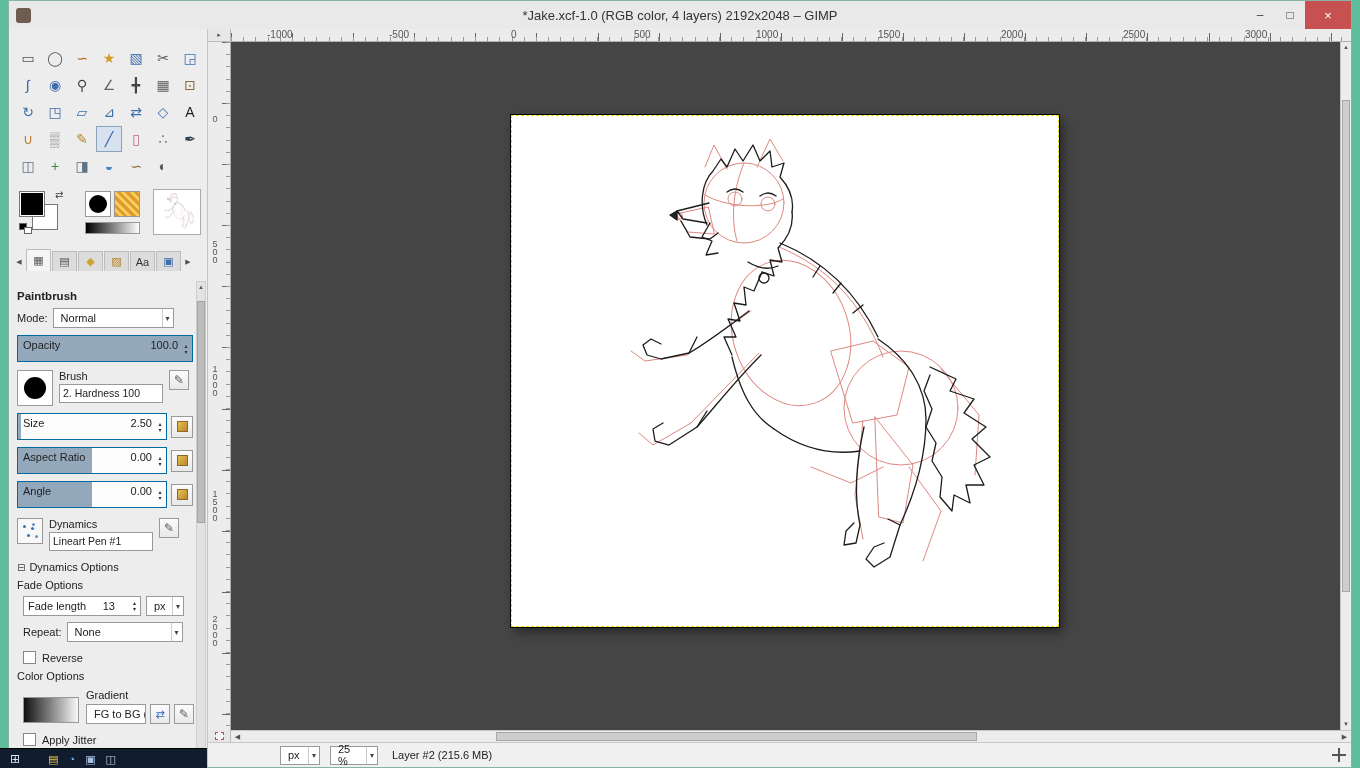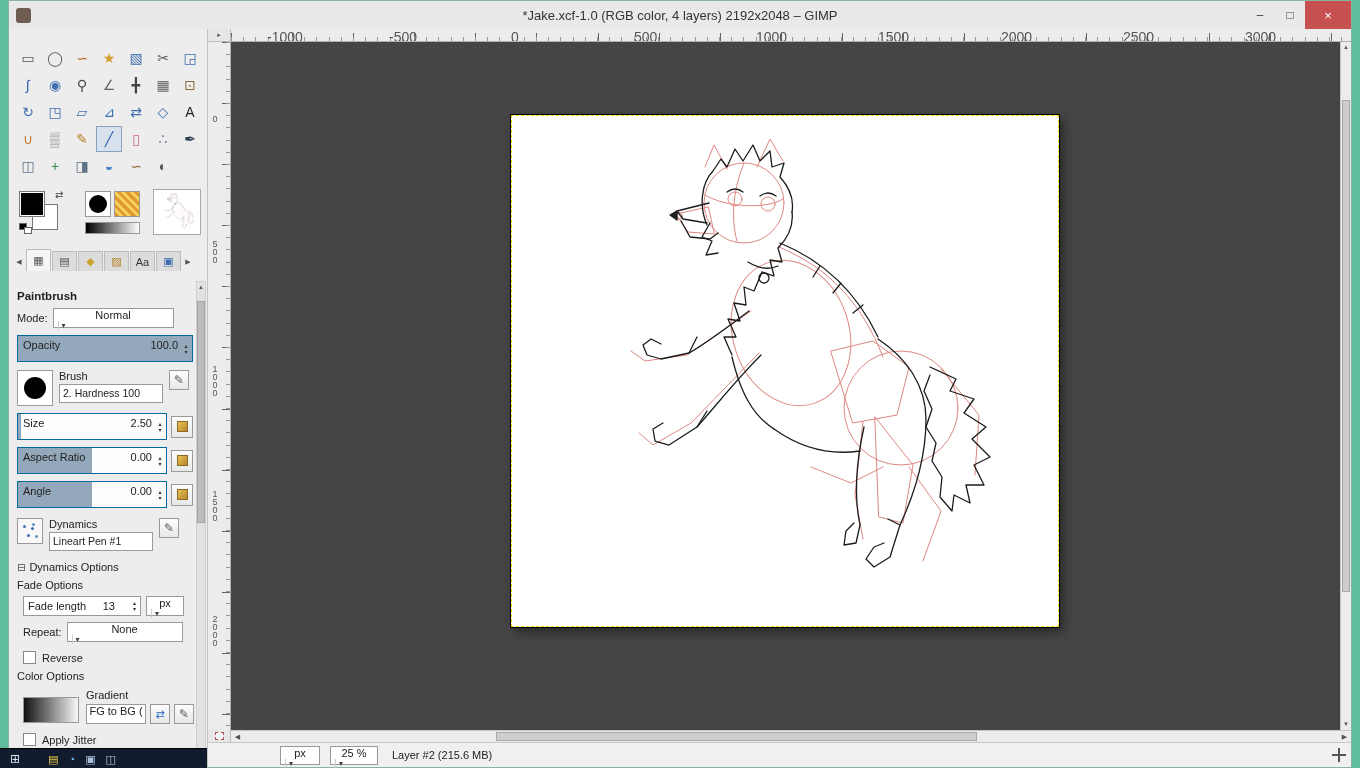--- a/index.html
+++ b/index.html
@@ -43,21 +43,21 @@
 
   .dock-tabs{display:flex;align-items:flex-end;height:22px;margin-top:8px;padding-left:4px;gap:1px;}
   .dock-arrow{width:12px;height:18px;display:flex;align-items:center;justify-content:center;font-size:7px;color:#555;}
   .dock-tab{width:25px;height:20px;background:#dcdcdc;border:1px solid #bdbdbd;border-bottom:none;display:flex;align-items:center;justify-content:center;font-size:11px;}
   .dock-tab.selected{background:#f5f5f5;height:22px;}
 
   .tool-options{padding:6px 0 0 0;font-size:11px;position:relative;}
   .to-title{font-weight:bold;font-size:11.5px;margin:13px 0 6px 8px;}
   .row{margin:6px 0 0 8px;display:flex;align-items:center;gap:5px;}
   .lbl{font-size:11px;color:#222;}
-  .dd{display:inline-flex;align-items:center;justify-content:space-between;border:1px solid #999;background:#fff;height:20px;padding:0 0 0 0;font-size:11px;flex-direction:column;}
+  .dd{display:inline-flex;align-items:center;justify-content:space-between;border:1px solid #999;background:#fff;height:20px;padding:0 0 0 7px;font-size:11px;}
   .dd .arr{font-size:8px;color:#444;border-left:1px solid #ccc;align-self:stretch;display:flex;align-items:center;padding:0 3px;margin-left:4px;}
 
   .ss-row{display:flex;align-items:center;margin:7px 0 0 8px;gap:4px;}
   .ss{position:relative;height:27px;border:1px solid #0369a1;background:#fdfdfd;overflow:hidden;font-size:11px;padding-left:20px;}
   .ss .fill{position:absolute;left:0;top:0;bottom:0;background:#93a8bb;}
   .ss .lab{position:absolute;left:5px;top:3px;}
   .ss .val{position:absolute;right:14px;top:3px;}
   .ss .spin{position:absolute;right:1px;top:0;bottom:0;width:10px;display:flex;flex-direction:column;align-items:center;justify-content:center;font-size:6px;line-height:6px;color:#333;}
   .ss .spin i{font-style:normal;}
   .mini-btn{width:22px;height:22px;border:1px solid #9a9a9a;background:linear-gradient(#fcfcfc,#e8e8e8);display:inline-flex;align-items:center;justify-content:center;font-size:12px;color:#555;}
@@ -96,21 +96,21 @@
   .psb-arrow{font-size:6px;color:#555;height:10px;line-height:10px;}
   .psb-track{flex:1;width:100%;position:relative;}
   .psb-thumb{position:absolute;left:0;right:0;top:2%;height:48%;background:#bdbdbd;border:1px solid #a3a3a3;}
 
   
   .canvas-zone{flex:1;display:grid;grid-template-columns:23px 1fr 11px;grid-template-rows:13px 1fr 12px 25px;min-width:0;}
   .ruler-corner{grid-row:1;grid-column:1;background:#e7e7e7;border-right:1px solid #bbb;border-bottom:1px solid #bbb;display:flex;align-items:center;justify-content:center;font-size:7px;color:#555;}
   .ruler-h{grid-row:1;grid-column:2/4;background:#ececec;border-bottom:1px solid #b0b0b0;position:relative;overflow:hidden;
     background-image:repeating-linear-gradient(to right,#999 0 1px,transparent 1px 12.2px),repeating-linear-gradient(to right,#666 0 1px,transparent 1px 61.1px);
     background-size:100% 4px,100% 8px;background-position:left bottom,left bottom;background-repeat:no-repeat,no-repeat;}
-  .rlabel{position:absolute;top:0;font-size:14px;color:#555;}
+  .rlabel{position:absolute;top:0;font-size:10px;color:#555;}
   .ruler-v{grid-row:2;grid-column:1;background:#ececec;border-right:1px solid #b0b0b0;position:relative;overflow:hidden;
     background-image:repeating-linear-gradient(to bottom,#999 0 1px,transparent 1px 12.2px),repeating-linear-gradient(to bottom,#666 0 1px,transparent 1px 61.1px);
     background-size:4px 100%,8px 100%;background-position:right top,right top;background-repeat:no-repeat,no-repeat;}
   .vlabel{position:absolute;left:2px;font-size:9px;color:#555;writing-mode:vertical-rl;text-orientation:upright;letter-spacing:-2px;}
   .viewport{grid-row:2;grid-column:2;background:#454545;position:relative;overflow:hidden;}
   .canvas-image{position:absolute;left:280px;top:73px;width:548px;height:512px;background:#fff;
     box-shadow:0 0 0 1px #000,4px 5px 10px rgba(0,0,0,.45);outline:1px dashed #ecdc00;outline-offset:-1px;}
   .vscroll{grid-row:2;grid-column:3;background:#ececec;border-left:1px solid #c6c6c6;position:relative;display:flex;flex-direction:column;align-items:center;}
   .vscroll .sa{font-size:6px;color:#555;height:11px;line-height:11px;}
   .vscroll .track{flex:1;width:100%;position:relative;}

